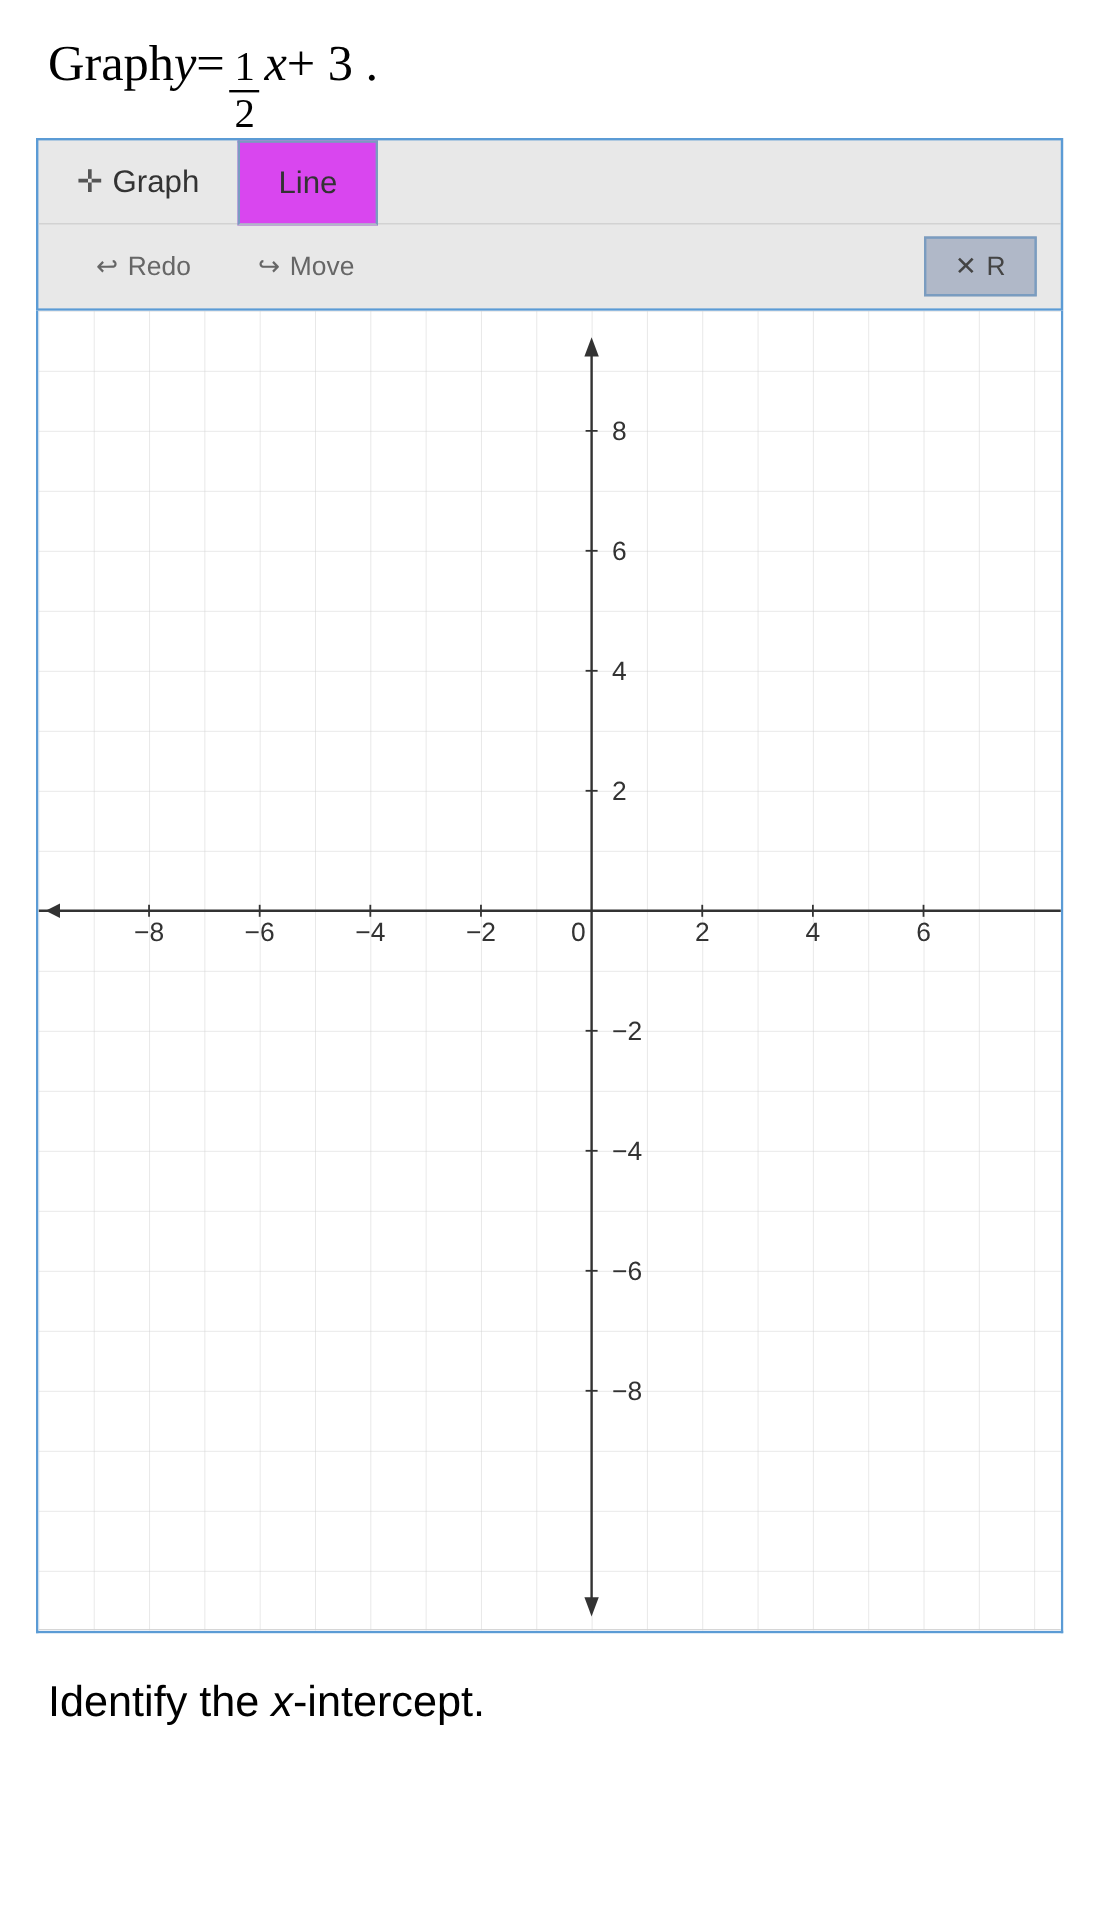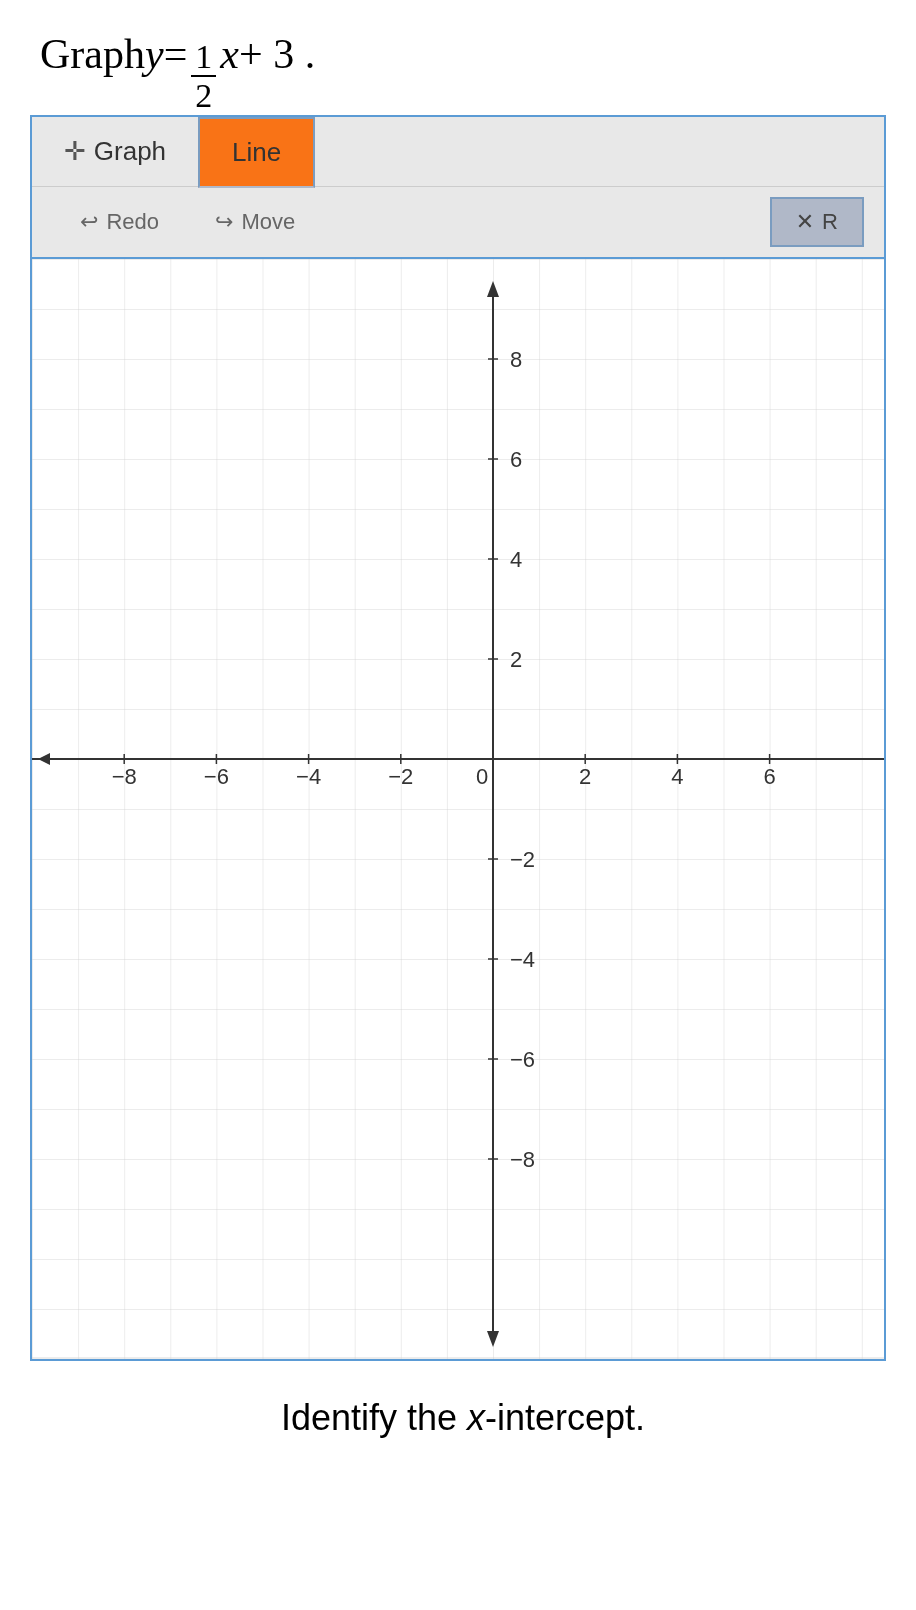--- a/index.html
+++ b/index.html
@@ -86,21 +86,21 @@
       padding: 18px 32px;
       font-size: 26px;
       font-family: Arial, sans-serif;
       cursor: pointer;
       border: none;
       background: transparent;
       color: #333;
     }
 
     .tool-btn.active {
-      background: #f97316;
+      background: #d946ef;
       border: 2px solid #7a9cc0;
       border-bottom: 2px solid #b0b8c8;
       margin-bottom: -2px;
     }
 
     .move-icon {
       font-size: 26px;
       color: #555;
     }
 
@@ -156,21 +156,20 @@
     .graph-svg {
       display: block;
     }
 
     
     .bottom-text {
       margin-top: 36px;
       font-size: 36px;
       font-family: Arial, sans-serif;
       padding-left: 10px;
-      text-align: center;
     }
 
     .bottom-text em {
       font-style: italic;
     }
   </style>
 </head>
 <body>
 
 <div class="page-container">

